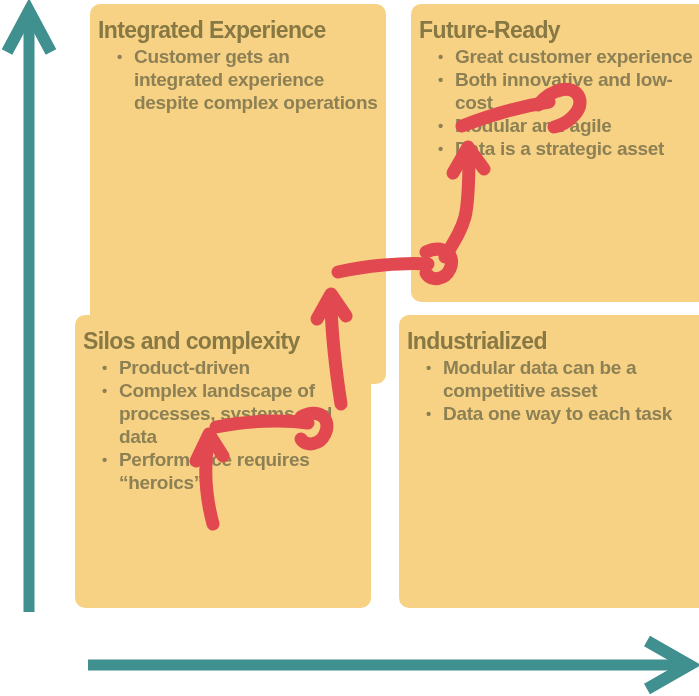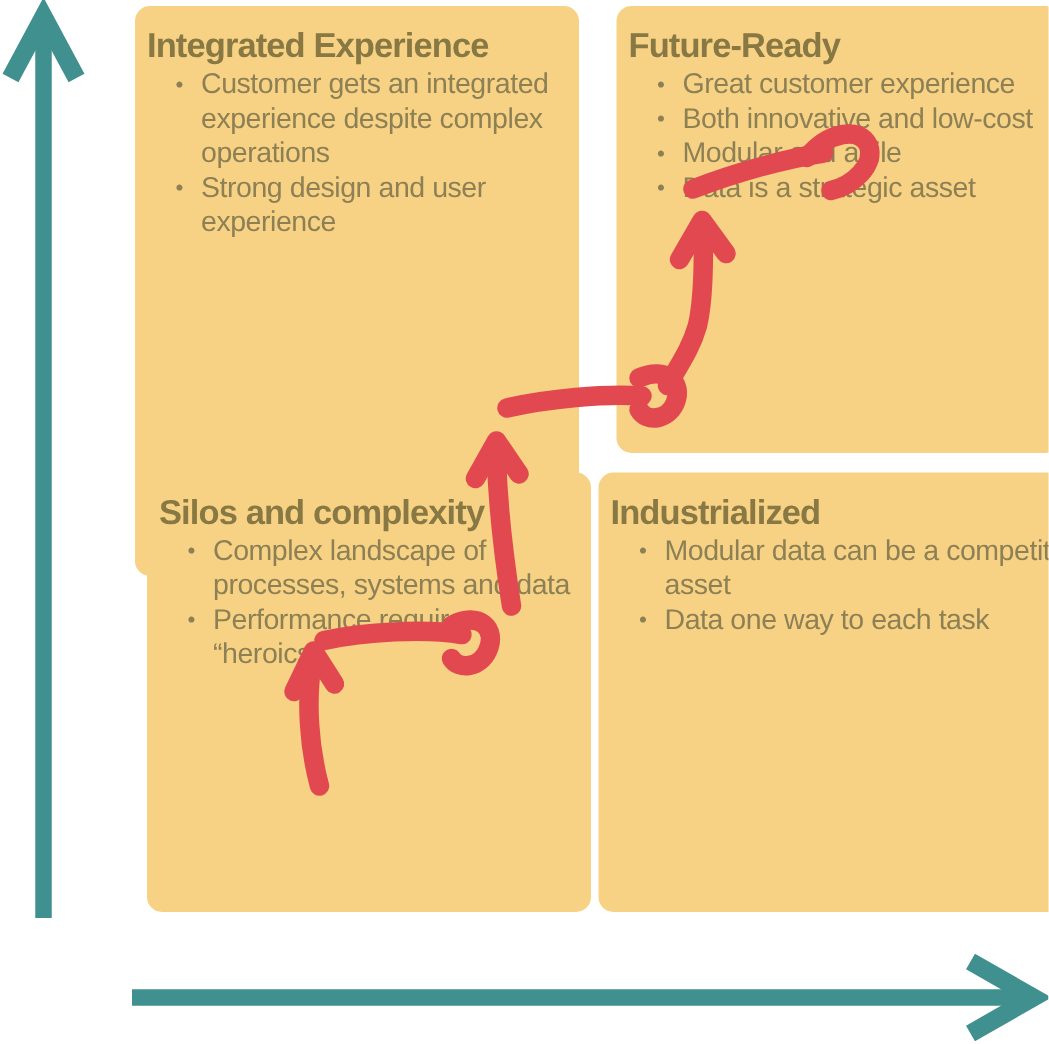--- a/index.html
+++ b/index.html
@@ -14,21 +14,21 @@
     width: 699px; height: 696px;
   }
   .card {
     position: absolute;
     background: #F7D284;
     border-radius: 10px;
     box-sizing: border-box;
   }
   .card.tl { left: 90px;  top: 4px;   width: 296px; height: 380px; }
   .card.tr { left: 399px; top: 4px;   width: 296px; height: 298px; margin-left: 12px; }
-  .card.bl { left: 98px;  top: 315px; width: 296px; height: 293px; }
+  .card.bl { left: 75px;  top: 315px; width: 296px; height: 293px; }
   .card.br { left: 399px; top: 315px; width: 336px; height: 293px; }
   .card h2 {
     margin: 0;
     padding: 13px 6px 0 8px;
     font-size: 23px;
     line-height: 26px;
     font-weight: bold;
     letter-spacing: -0.6px;
     color: #887843;
   }
@@ -37,20 +37,21 @@
     padding: 0;
     list-style: none;
   }
   .card li {
     position: relative;
     padding: 0 8px 0 44px;
     font-size: 19px;
     line-height: 23px;
     letter-spacing: -0.3px;
     color: #8D8054;
+    font-weight: bold;
   }
   .card li::before {
     content: "\2022";
     position: absolute;
     left: 27px;
     top: 0;
     font-size: 15px;
     line-height: 23px;
     color: #8D8054;
   }
@@ -63,37 +64,37 @@
 </style>
 </head>
 <body>
 
 <div class="stage">
 
   <div class="card tl">
     <h2>Integrated Experience</h2>
     <ul>
       <li>Customer gets an integrated experience despite complex operations</li>
-      <li>Strong design and user experience</li>
     </ul>
   </div>
 
   <div class="card tr">
     <h2>Future-Ready</h2>
     <ul>
       <li>Great customer experience</li>
       <li>Both innovative and low-cost</li>
       <li>Modular and agile</li>
       <li>Data is a strategic asset</li>
     </ul>
   </div>
 
   <div class="card bl">
     <h2>Silos and complexity</h2>
     <ul>
+      <li>Product-driven</li>
       <li>Complex landscape of processes, systems and data</li>
       <li>Performance requires “heroics”</li>
     </ul>
   </div>
 
   <div class="card br">
     <h2>Industrialized</h2>
     <ul>
       <li>Modular data can be a competitive asset</li>
       <li>Data one way to each task</li>

